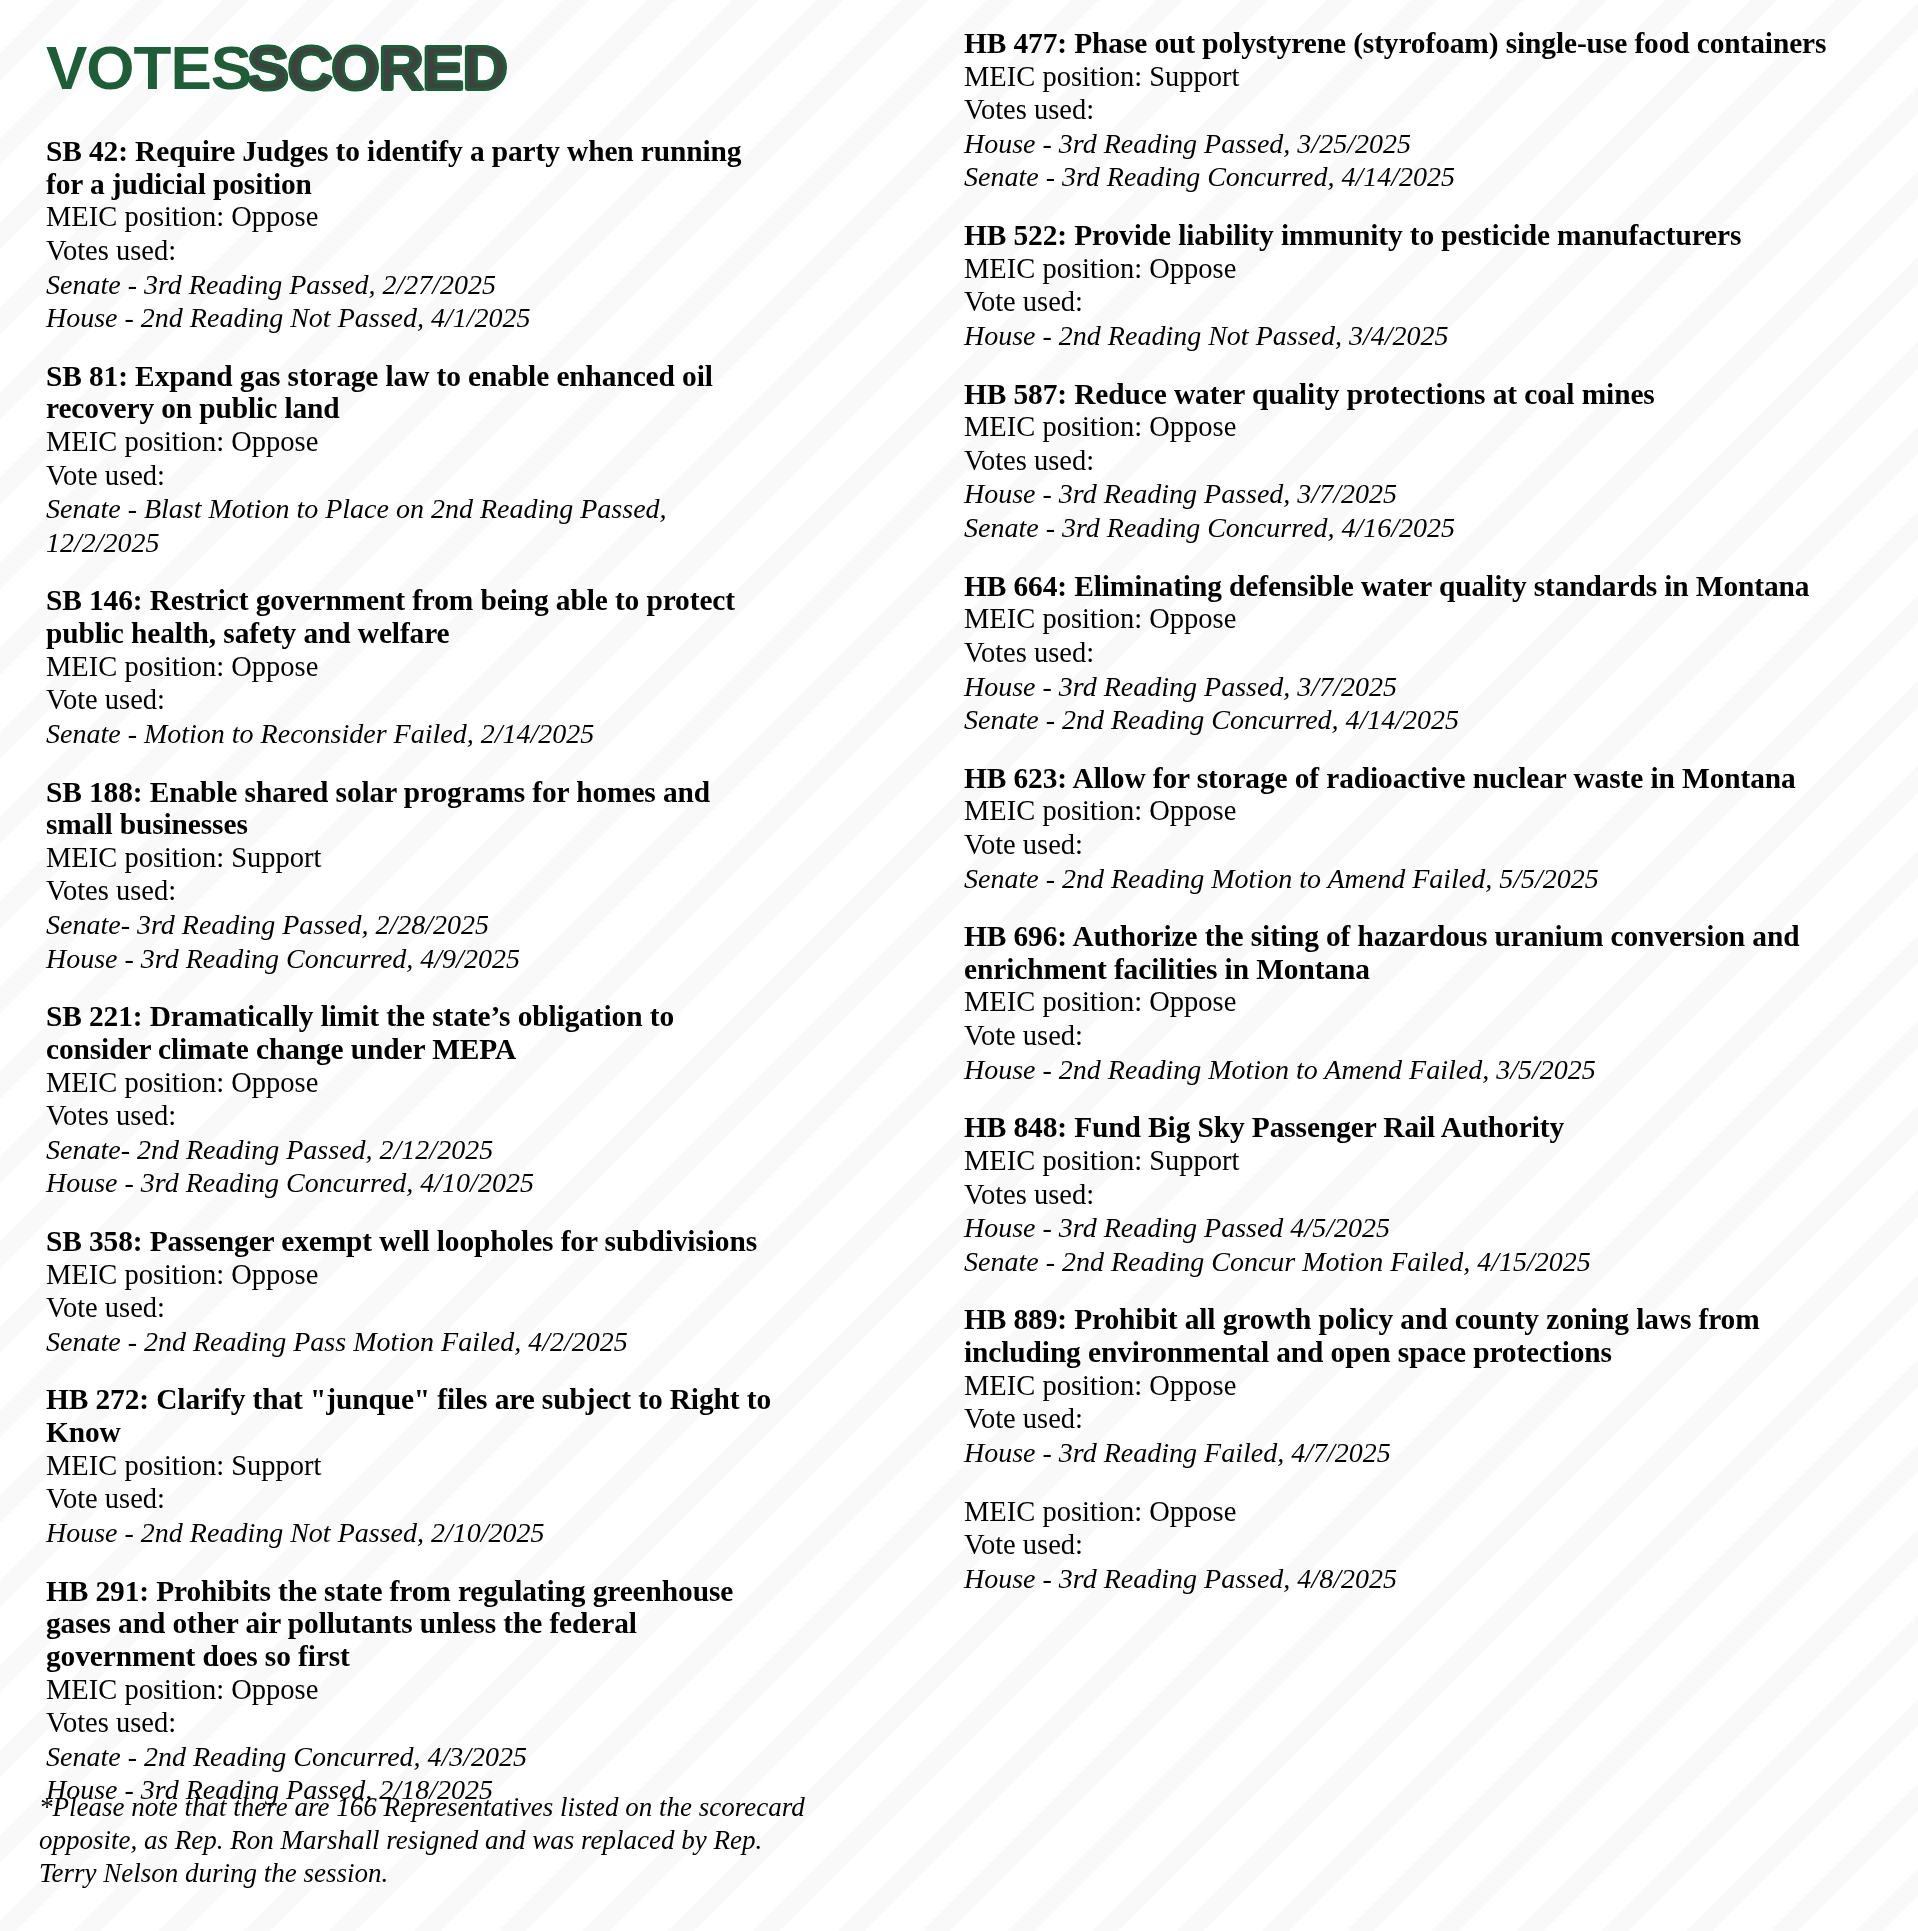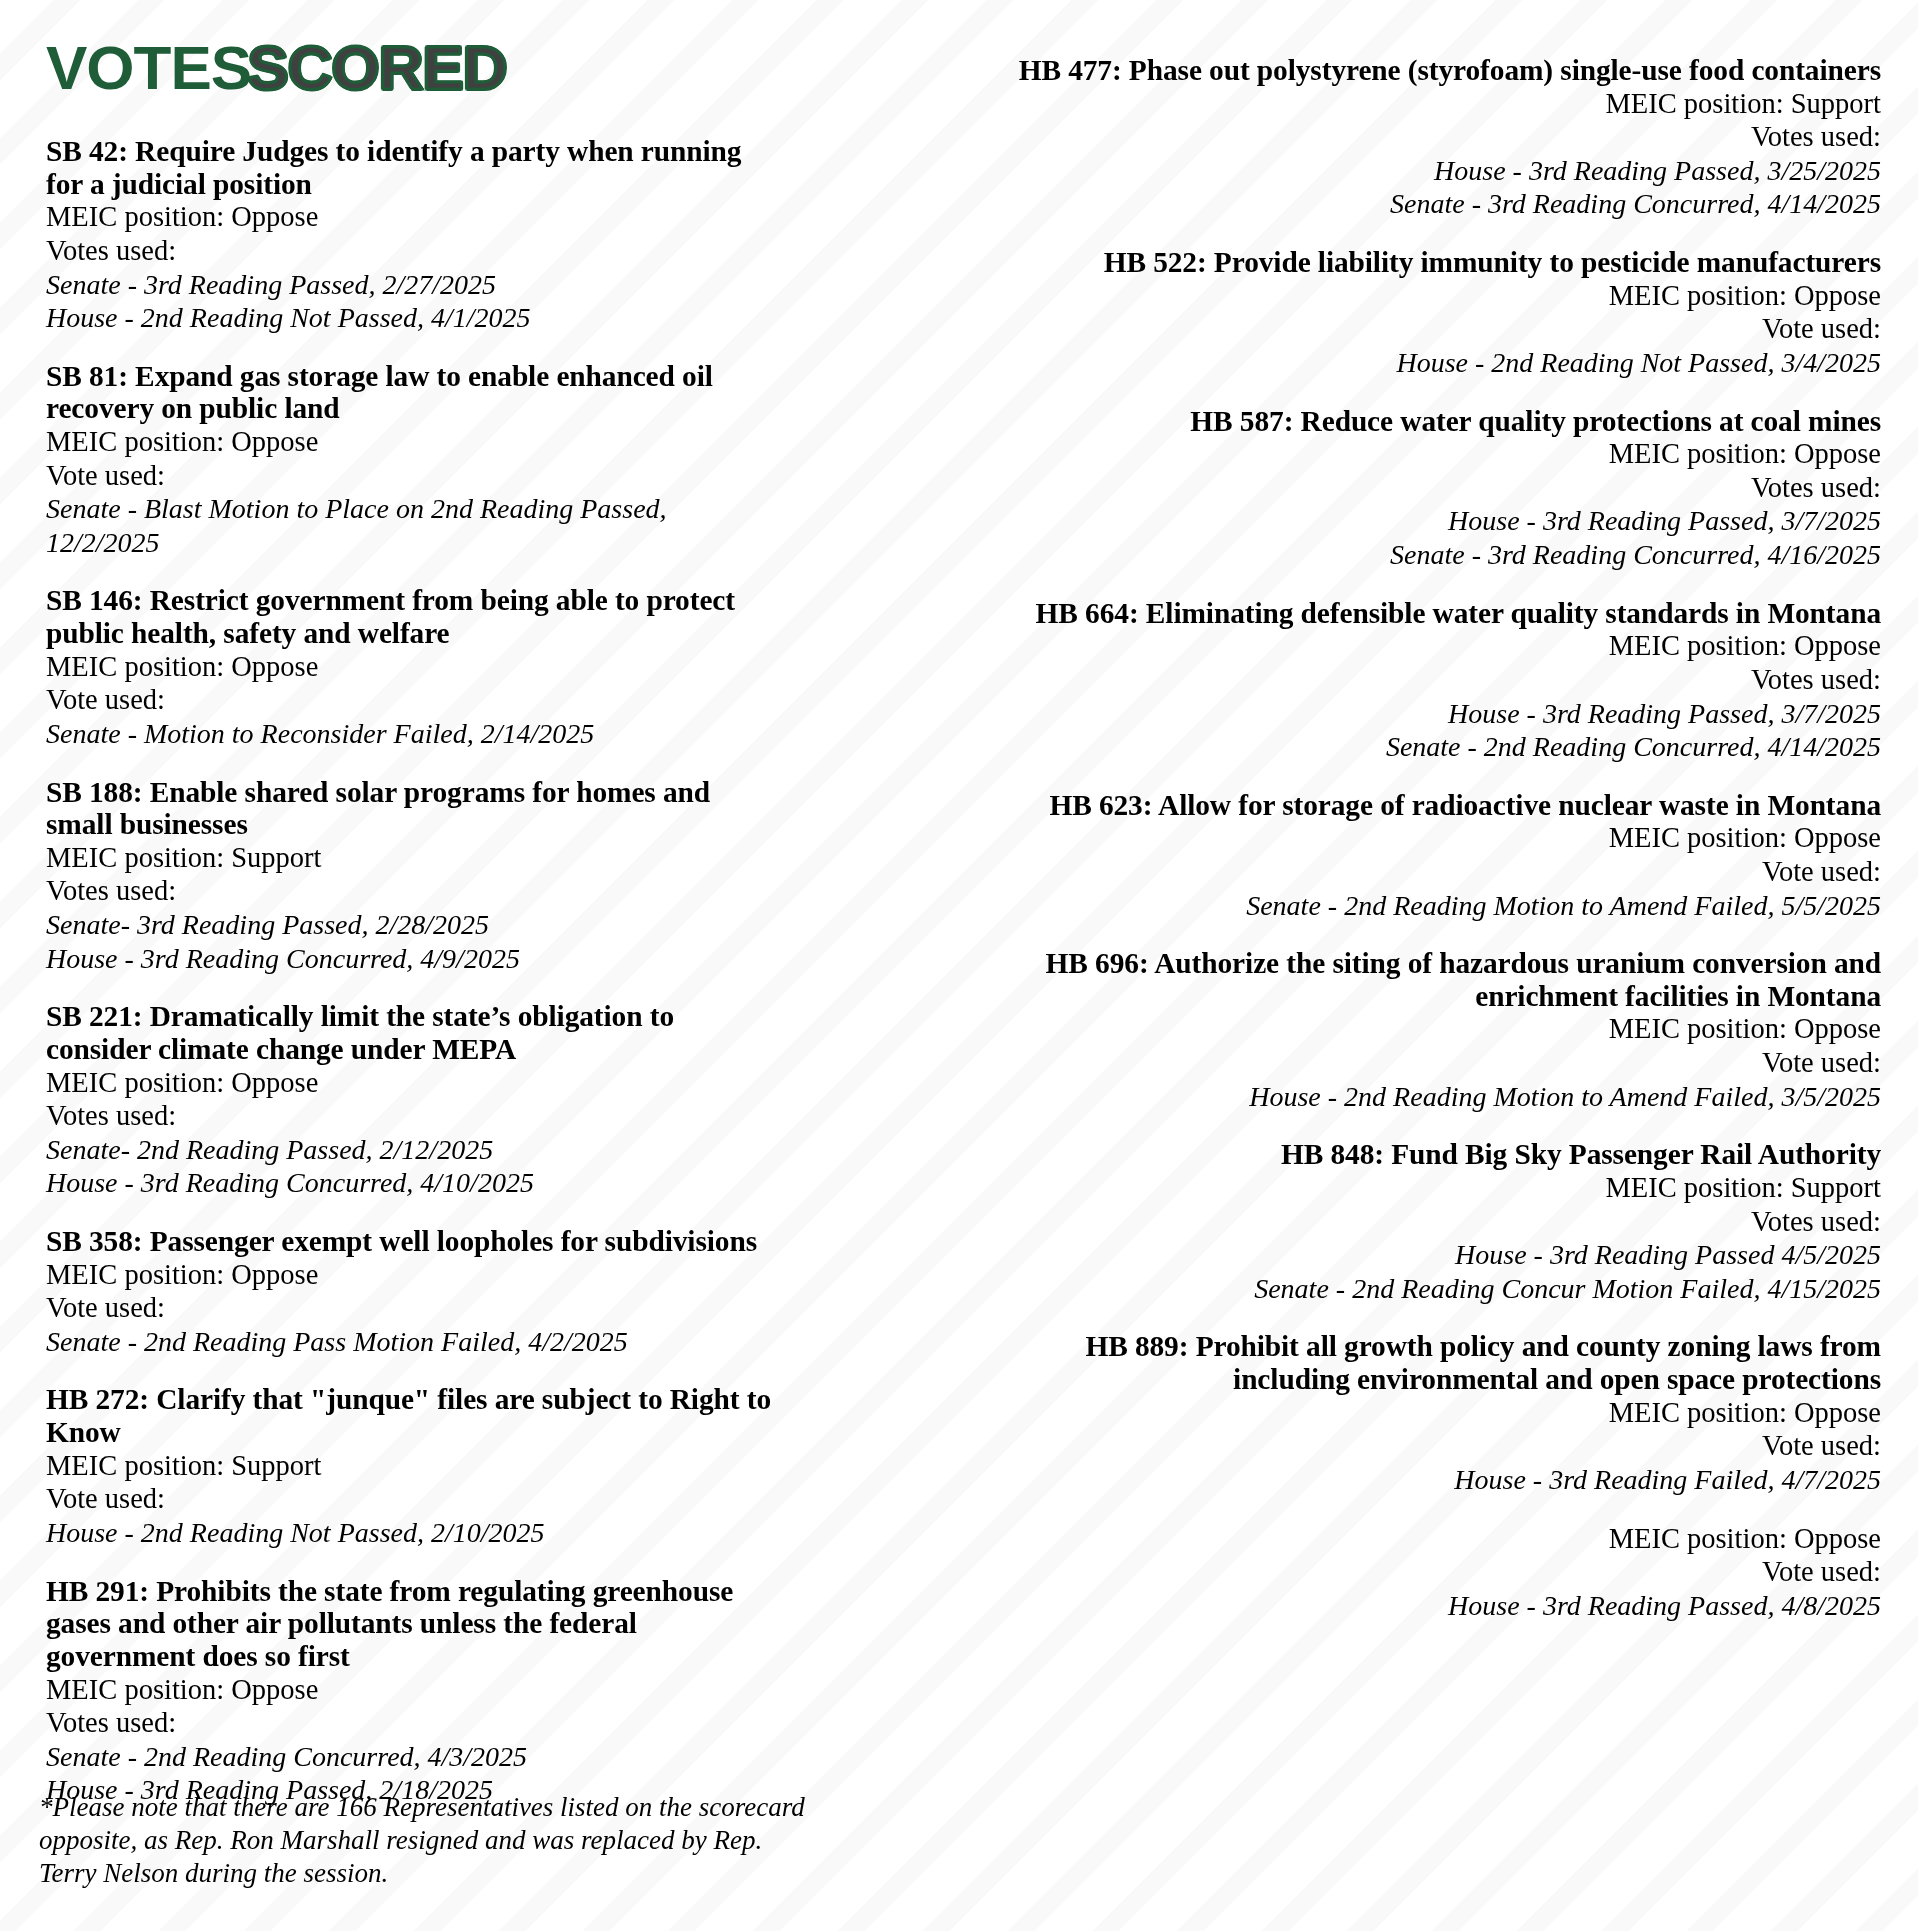--- a/index.html
+++ b/index.html
@@ -70,23 +70,22 @@
     position: absolute;
     top: 0;
   }
   .col-left {
     left: 46px;
     top: 135px;
     width: 734px;
   }
   .col-right {
     left: 964px;
-    top: 54px;
+    top: 27px;
     width: 917px;
-    text-align: right;
   }
 
   .bill {
     margin-bottom: 25px;
   }
   .bill:last-child { margin-bottom: 0; }
 
   .bill-title {
     font-weight: bold;
     font-size: 29.4px;

